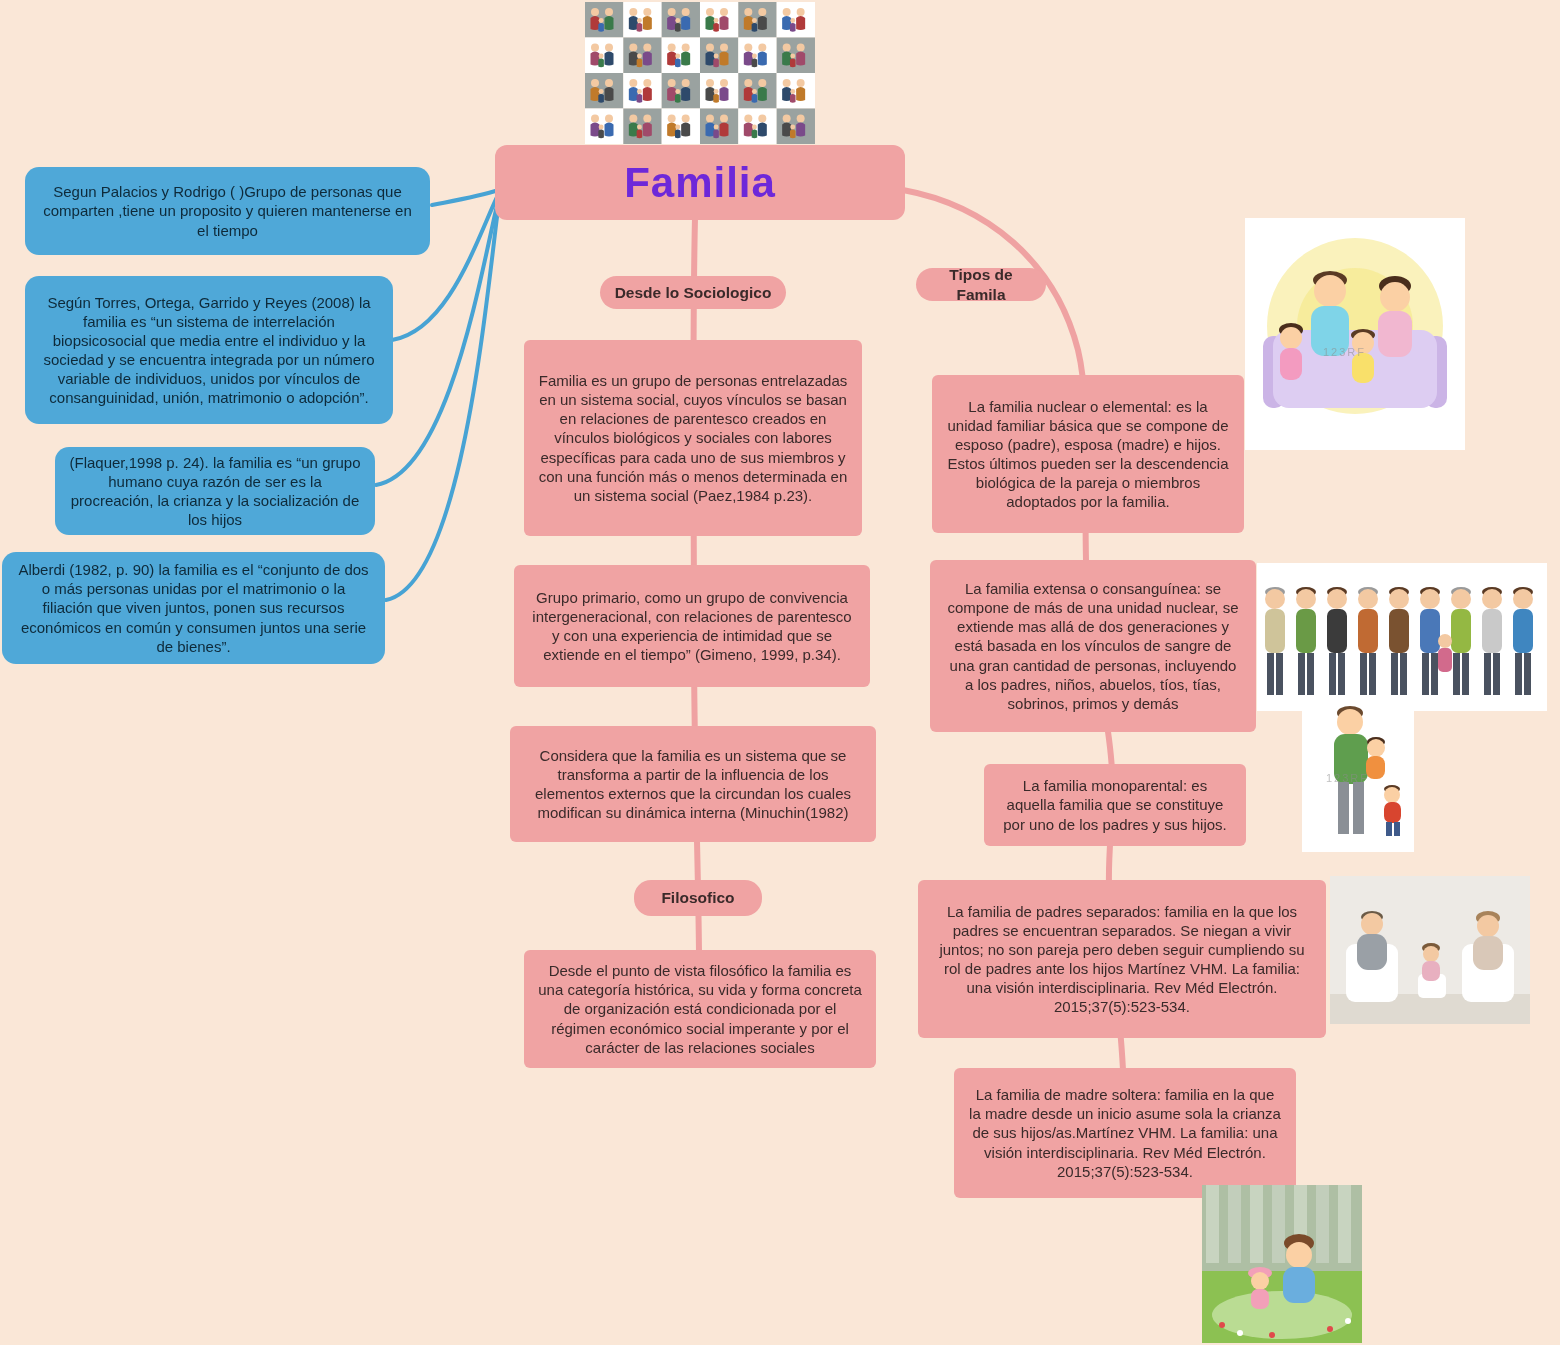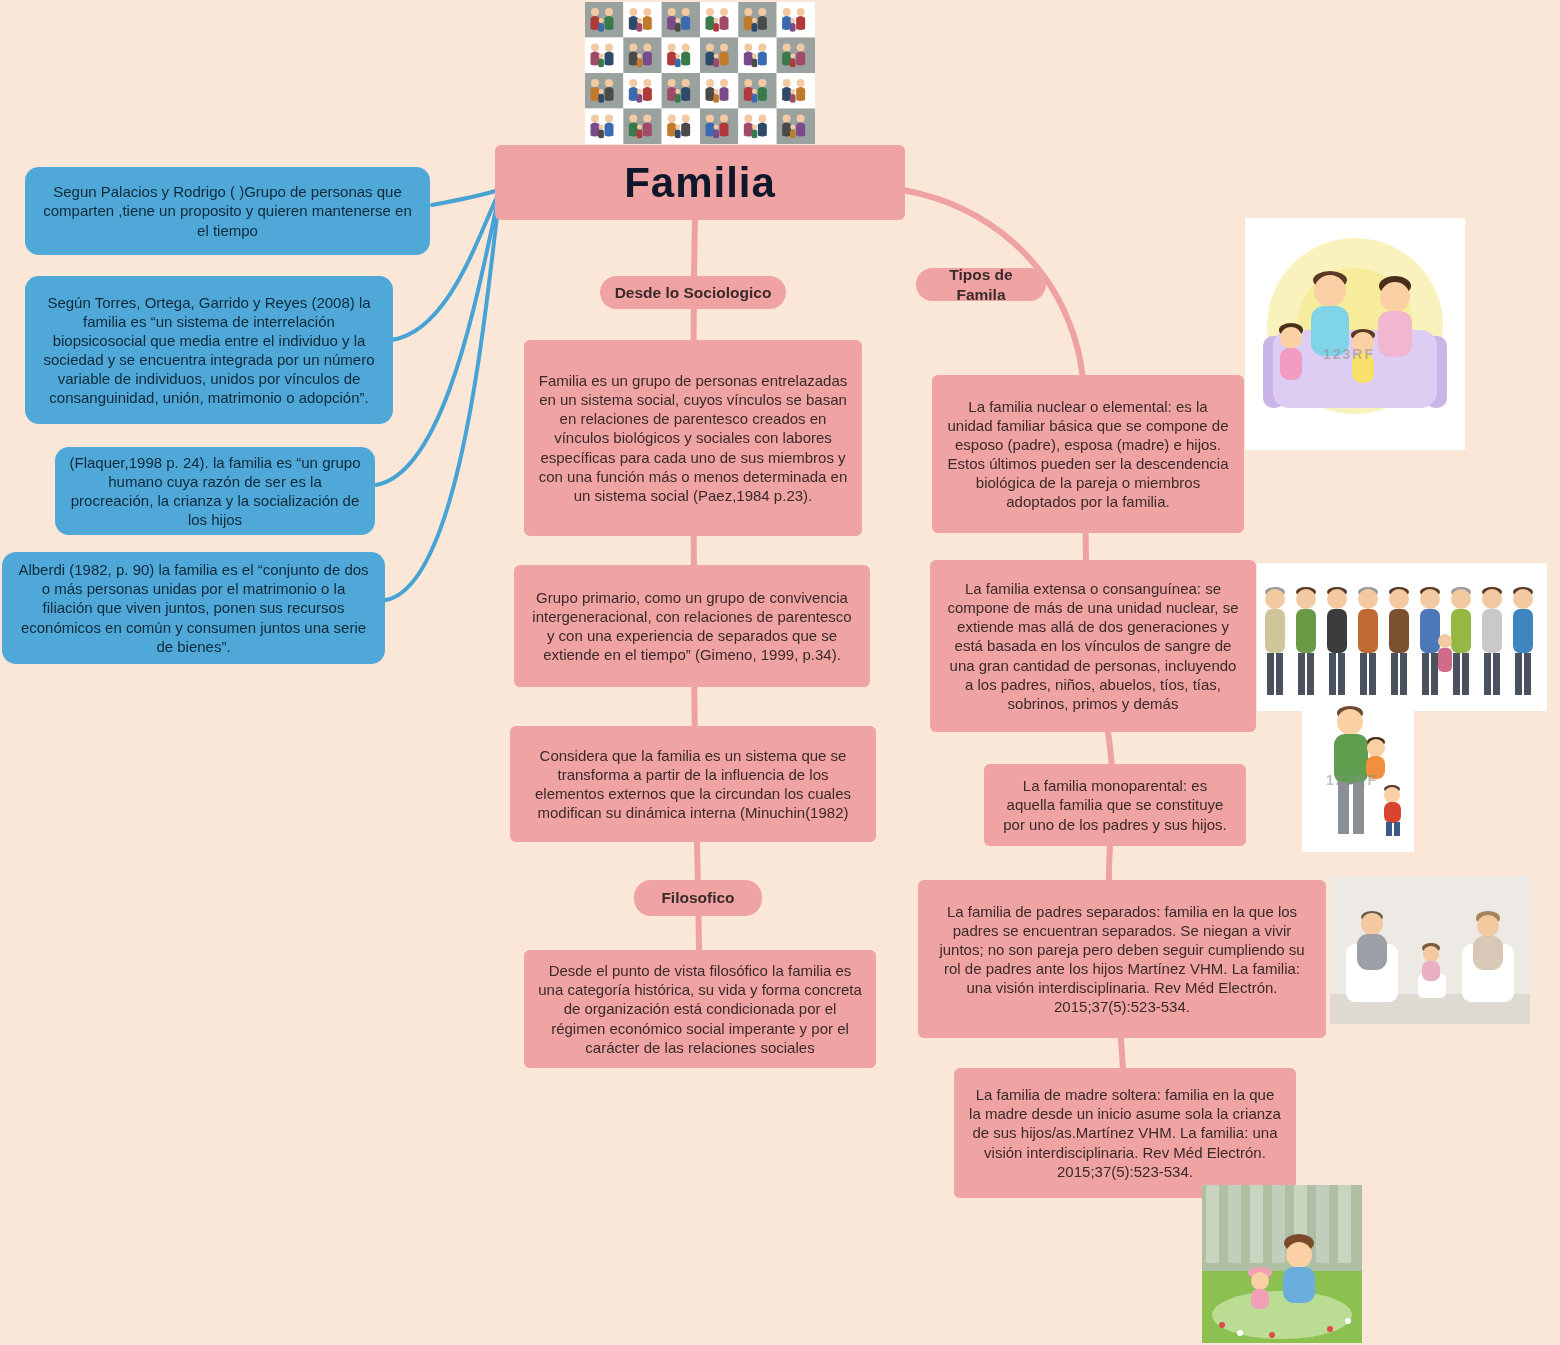--- a/index.html
+++ b/index.html
@@ -6,23 +6,23 @@
   #canvas{position:relative;width:1560px;height:1345px;background:#FAE7D7;
           font-family:"Liberation Sans",sans-serif;overflow:hidden}
   svg.conn{position:absolute;left:0;top:0;z-index:1}
   .blue-line{stroke:#47A3D4;stroke-width:4;fill:none;stroke-linecap:round}
   .pink-line{stroke:#EFA2A2;stroke-width:6;fill:none;stroke-linecap:round}
   .node{position:absolute;box-sizing:border-box;display:flex;align-items:center;justify-content:center;
         text-align:center;padding:3px 14px;line-height:1.27;font-size:15px;color:#222;z-index:2}
   .pink{background:#F0A3A3;border-radius:6px;color:#3a2a2a}
   .blue{background:#4FA8D8;border-radius:14px;color:#0e2a3a}
   .pill{font-weight:700;border-radius:17px;padding:14px 12px;font-size:15.5px}
-  .title{font-size:42px;font-weight:800;border-radius:6px;color:#0f172a;letter-spacing:1px}
+  .title{font-size:42px;font-weight:800;border-radius:12px;color:#6d28d9;letter-spacing:1px}
   .img{position:absolute;overflow:hidden;z-index:2}
-  .wm{position:absolute;color:rgba(140,140,140,.55);font-size:14px;letter-spacing:2px;font-weight:700;z-index:3}
+  .wm{position:absolute;color:rgba(140,140,140,.55);font-size:11px;letter-spacing:2px;font-weight:400;z-index:3}
 </style>
 </head>
 <body>
 
 <div id="canvas">
 
   <svg class="conn" width="1560" height="1345">
 
     <path class="blue-line" d="M 432 205 C 468 198, 480 196, 499 190"></path>
     <path class="blue-line" d="M 392 340 C 450 330, 478 235, 499 193"></path>
@@ -353,21 +353,21 @@
 
   <div class="node pink title" style="left:495px;top:145px;width:410px;height:75px">Familia</div>
 
   <div class="node blue" style="left:25px;top:167px;width:405px;height:88px">Segun Palacios y Rodrigo ( )Grupo de personas que comparten ,tiene un proposito y quieren mantenerse en el tiempo</div>
   <div class="node blue" style="left:25px;top:276px;width:368px;height:148px">Según Torres, Ortega, Garrido y Reyes (2008) la familia es “un sistema de interrelación biopsicosocial que media entre el individuo y la sociedad y se encuentra integrada por un número variable de individuos, unidos por vínculos de consanguinidad, unión, matrimonio o adopción”.</div>
   <div class="node blue" style="left:55px;top:447px;width:320px;height:88px">(Flaquer,1998 p. 24). la familia es “un grupo humano cuya razón de ser es la procreación, la crianza y la socialización de los hijos</div>
   <div class="node blue" style="left:2px;top:552px;width:383px;height:112px">Alberdi (1982, p. 90) la familia es el “conjunto de dos o más personas unidas por el matrimonio o la filiación que viven juntos, ponen sus recursos económicos en común y consumen juntos una serie de bienes”.</div>
 
   <div class="node pink pill" style="left:600px;top:276px;width:186px;height:33px">Desde lo Sociologico</div>
   <div class="node pink" style="left:524px;top:340px;width:338px;height:196px">Familia es un grupo de personas entrelazadas en un sistema social, cuyos vínculos se basan en relaciones de parentesco creados en vínculos biológicos y sociales con labores específicas para cada uno de sus miembros y con una función más o menos determinada en un sistema social (Paez,1984 p.23).</div>
-  <div class="node pink" style="left:514px;top:565px;width:356px;height:122px">Grupo primario, como un grupo de convivencia intergeneracional, con relaciones de parentesco y con una experiencia de separados que se extiende en el tiempo” (Gimeno, 1999, p.34).</div>
+  <div class="node pink" style="left:514px;top:565px;width:356px;height:122px">Grupo primario, como un grupo de convivencia intergeneracional, con relaciones de parentesco y con una experiencia de intimidad que se extiende en el tiempo” (Gimeno, 1999, p.34).</div>
   <div class="node pink" style="left:510px;top:726px;width:366px;height:116px">Considera que la familia es un sistema que se transforma a partir de la influencia de los elementos externos que la circundan los cuales modifican su dinámica interna (Minuchin(1982)</div>
 
   <div class="node pink pill" style="left:634px;top:880px;width:128px;height:36px">Filosofico</div>
   <div class="node pink" style="left:524px;top:950px;width:352px;height:118px">Desde el punto de vista filosófico la familia es una categoría histórica, su vida y forma concreta de organización está condicionada por el régimen económico social imperante y por el carácter de las relaciones sociales</div>
 
   <div class="node pink pill" style="left:916px;top:268px;width:130px;height:33px">Tipos de Famila</div>
   <div class="node pink" style="left:930px;top:560px;width:326px;height:172px">La familia extensa o consanguínea: se compone de más de una unidad nuclear, se extiende mas allá de dos generaciones y está basada en los vínculos de sangre de una gran cantidad de personas, incluyendo a los padres, niños, abuelos, tíos, tías, sobrinos, primos y demás</div>
   <div class="node pink" style="left:932px;top:375px;width:312px;height:158px">La familia nuclear o elemental: es la unidad familiar básica que se compone de esposo (padre), esposa (madre) e hijos. Estos últimos pueden ser la descendencia biológica de la pareja o miembros adoptados por la familia.</div>
   <div class="node pink" style="left:984px;top:764px;width:262px;height:82px">La familia monoparental: es aquella familia que se constituye por uno de los padres y sus hijos.</div>
   <div class="node pink" style="left:918px;top:880px;width:408px;height:158px">La familia de padres separados: familia en la que los padres se encuentran separados. Se niegan a vivir juntos; no son pareja pero deben seguir cumpliendo su rol de padres ante los hijos Martínez VHM. La familia: una visión interdisciplinaria. Rev Méd Electrón. 2015;37(5):523-534.</div>

